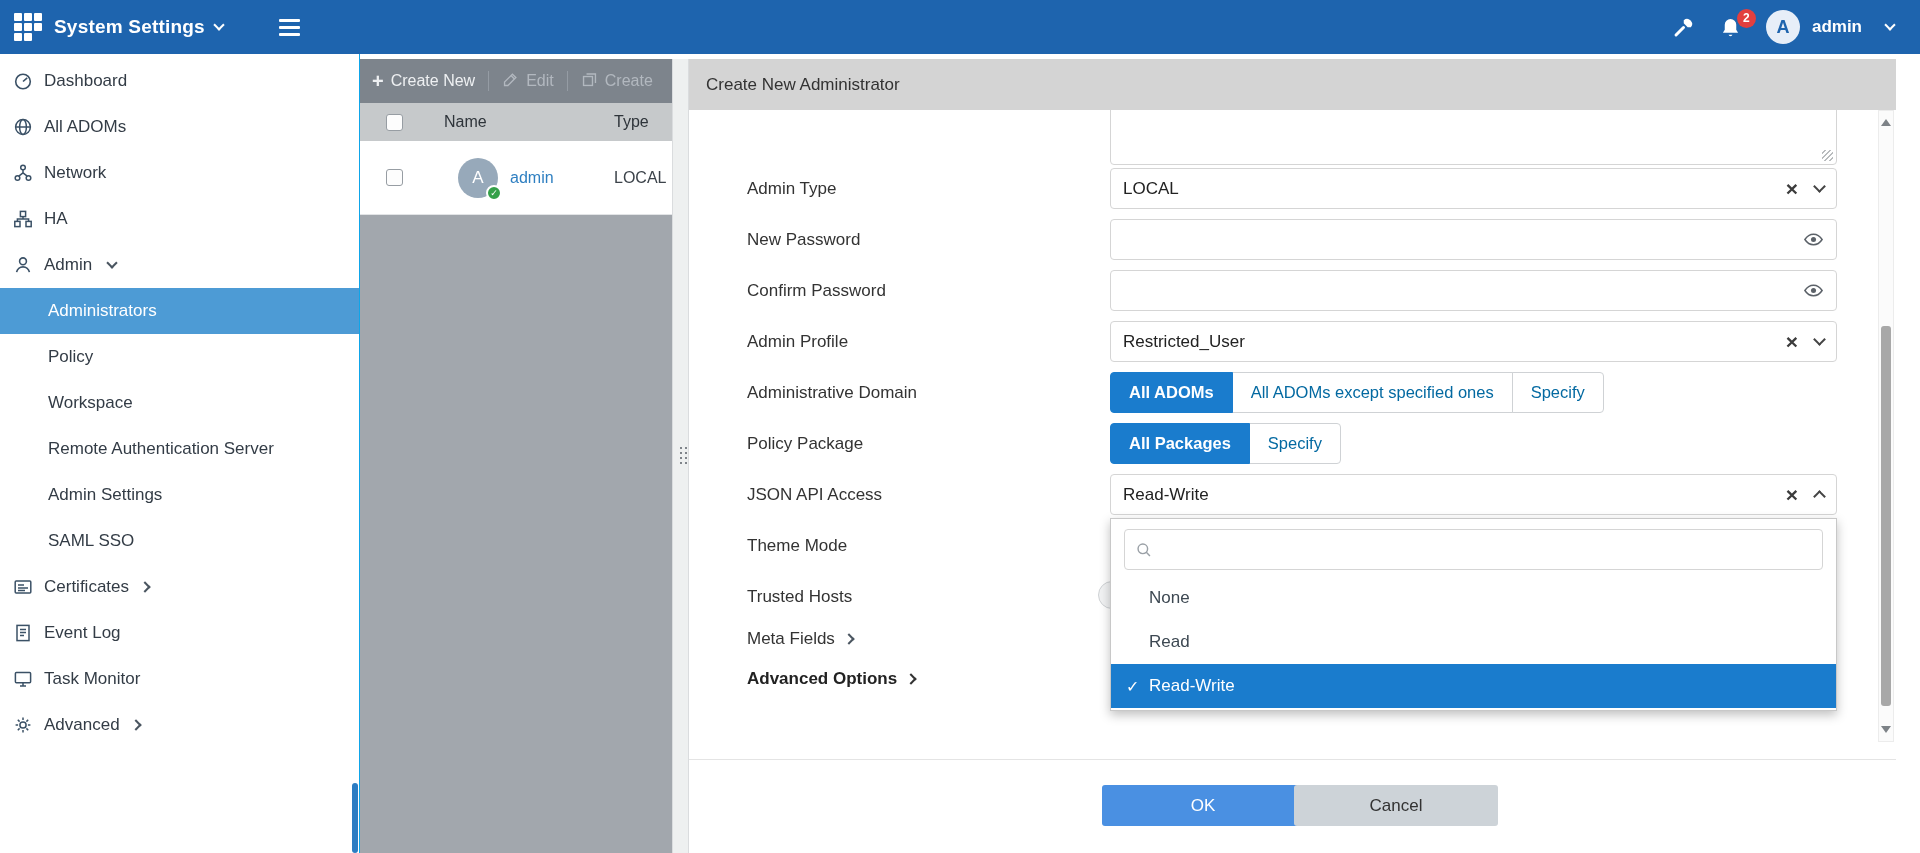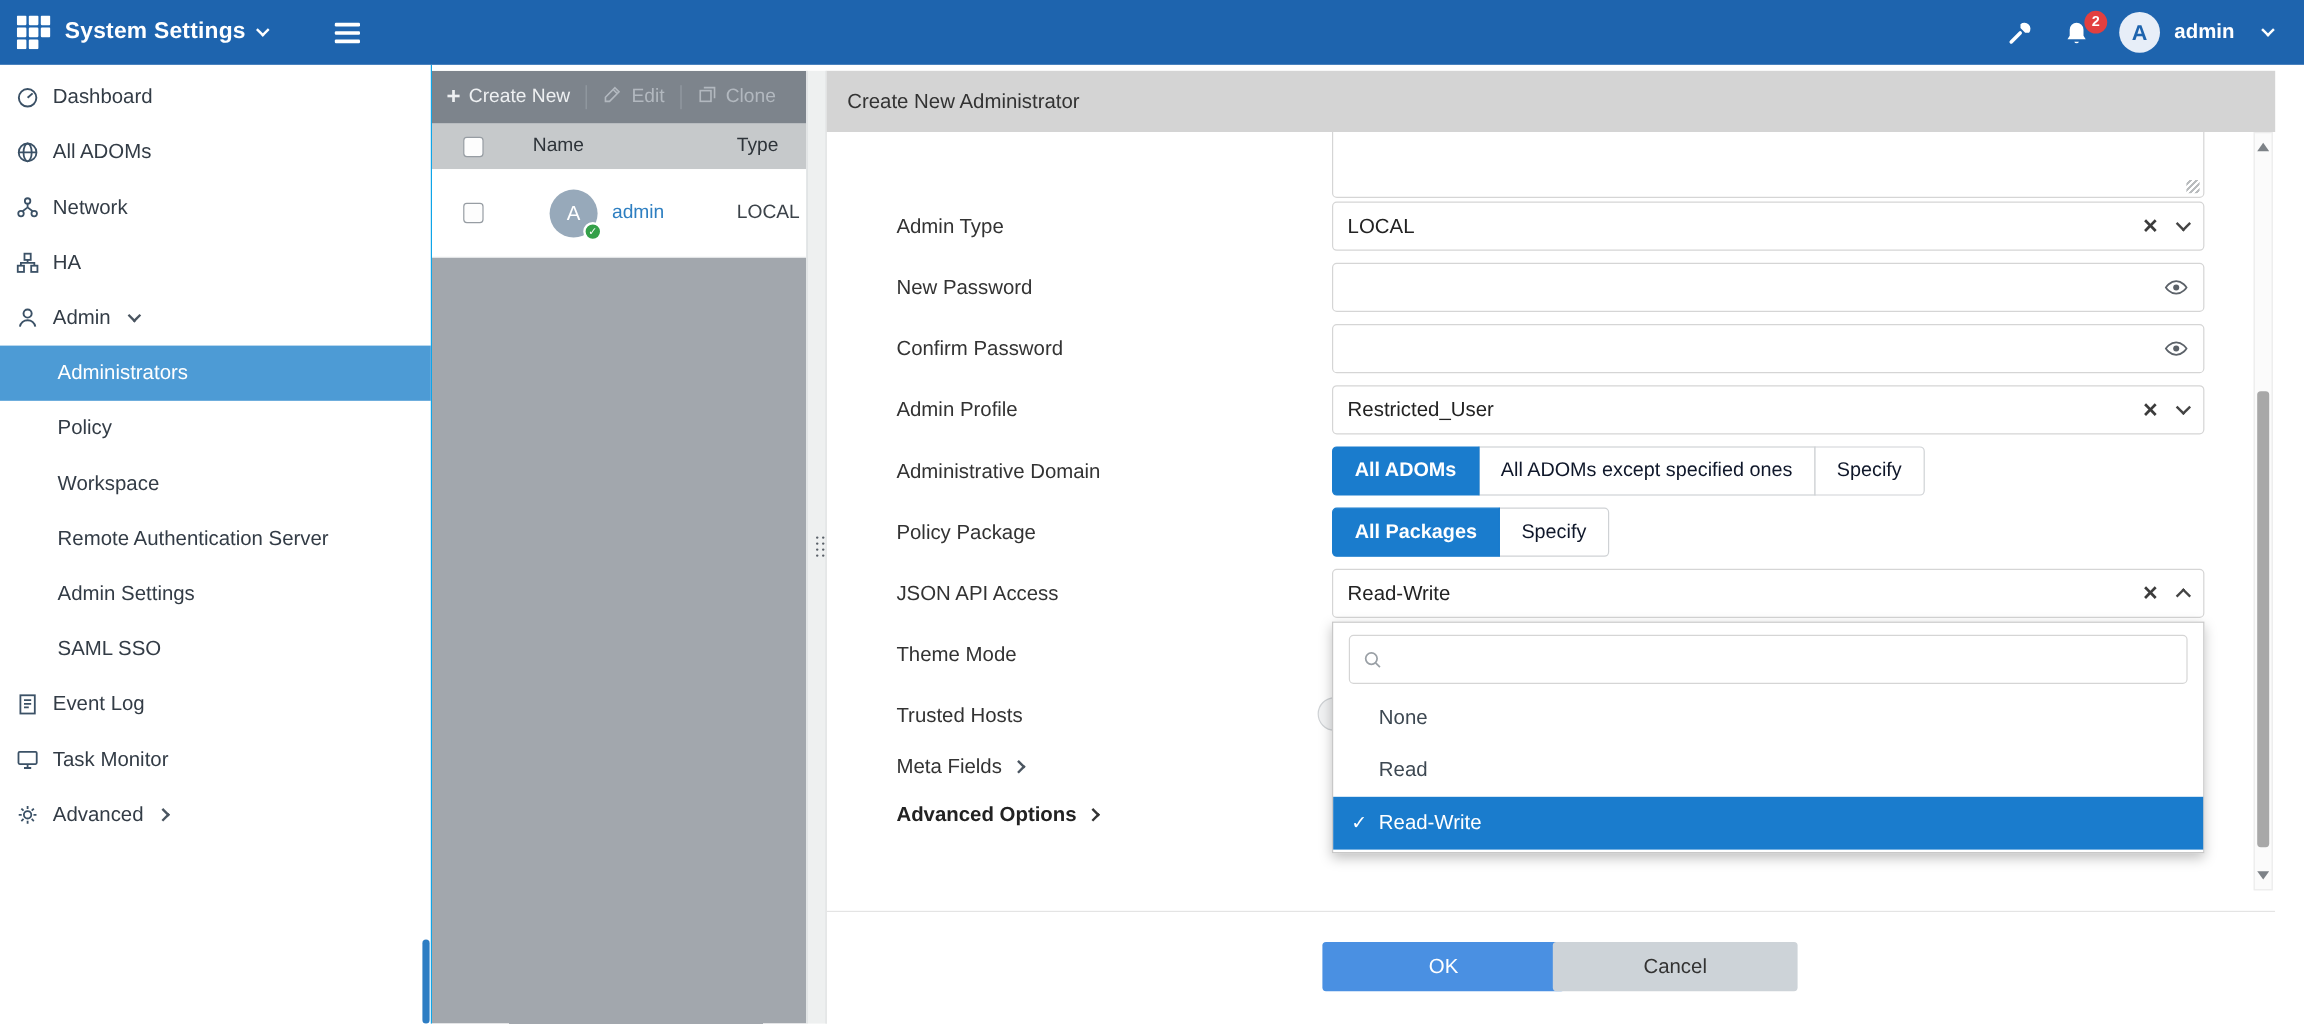--- a/index.html
+++ b/index.html
@@ -65,21 +65,21 @@
   .flabel.bold{font-weight:bold;color:#222}
   .tbox{position:absolute;left:421px;top:0;width:727px;height:41px;border:1px solid #d5d5d5;border-radius:4px;background:#fff;display:flex;align-items:center;padding:0 12px;color:#222}
   .tbox input{border:none;outline:none;flex:1;font-size:17px;font-family:inherit;background:transparent;height:100%}
   .tbox .value{flex:1}
   .combo-icons{margin-left:auto;display:flex;align-items:center;gap:17px;color:#3c3c3c}
   .xicon{font-size:21px;font-weight:bold;line-height:1;cursor:pointer}
   .combo-icons .caret{width:9px;height:9px;cursor:pointer;color:#444}
   .partial-field{position:absolute;left:421px;top:-28px;width:727px;height:83px;border:1px solid #d5d5d5;border-radius:4px;background:#fff}
   .resize-grip{position:absolute;right:3px;bottom:3px;width:11px;height:11px;background:repeating-linear-gradient(135deg,transparent 0 2px,#b9bcbe 2px 3.5px)}
   .seg{position:absolute;left:421px;top:0;display:flex;height:41px;font-size:16.5px}
-  .seg-btn{display:flex;align-items:center;padding:0 18px;border:1px solid #cfd2d5;background:#fff;color:#0f172a;margin-left:-1px;cursor:pointer;white-space:nowrap}
+  .seg-btn{display:flex;align-items:center;padding:0 18px;border:1px solid #cfd2d5;background:#fff;color:#0369a1;margin-left:-1px;cursor:pointer;white-space:nowrap}
   .seg-btn:first-child{margin-left:0;border-radius:4px 0 0 4px}
   .seg-btn:last-child{border-radius:0 4px 4px 0}
   .seg-btn.on{background:#1a7ccd;border-color:#1a7ccd;color:#fff;font-weight:bold;position:relative;z-index:1}
   .toggle-sliver{position:absolute;left:409px;top:471px;width:22px;height:28px;border:1px solid #cfd2d5;border-radius:14px 0 0 14px;background:#f1f2f3;z-index:1}
   .dd-panel{position:absolute;left:421px;top:408px;width:727px;background:#fff;border:1px solid #c8c8c8;box-shadow:0 4px 10px rgba(0,0,0,.25);z-index:5;padding-bottom:2px}
   .dd-search{margin:10px 13px 6px;height:41px;border:1px solid #d5d5d5;border-radius:4px;display:flex;align-items:center;padding:0 10px;gap:8px}
   .dd-search input{border:none;outline:none;flex:1;font-size:16px;font-family:inherit}
   .dd-opt{height:44px;display:flex;align-items:center;padding-left:38px;color:#3d4852;cursor:pointer;position:relative}
   .dd-opt.on{background:#1a7ccd;color:#fff}
   .dd-check{position:absolute;left:15px;font-size:16px}
@@ -207,20 +207,30 @@
     </div>
     <div class="nav-item sub">
       <span>Admin Settings</span>
     </div>
     <div class="nav-item sub">
       <span>SAML SSO</span>
     </div>
     <div class="nav-item">
       <span class="nav-icon">
           <svg width="20" height="20" viewBox="0 0 20 20" fill="none" stroke="currentColor" stroke-width="1.5">
+            <rect x="2.2" y="4" width="15.6" height="12" rx="1"></rect>
+            <path d="M5 8h6M5 11h10M5 13.5h7"></path>
+          </svg>
+        </span>
+      <span>Certificates</span>
+      <span class="caret right nav-caret"></span>
+    </div>
+    <div class="nav-item">
+      <span class="nav-icon">
+          <svg width="20" height="20" viewBox="0 0 20 20" fill="none" stroke="currentColor" stroke-width="1.5">
             <rect x="4" y="2.4" width="12" height="15.2"></rect>
             <path d="M7 6.5h6M7 9.5h6M7 12.5h4"></path>
           </svg>
         </span>
       <span>Event Log</span>
     </div>
     <div class="nav-item">
       <span class="nav-icon">
           <svg width="20" height="20" viewBox="0 0 20 20" fill="none" stroke="currentColor" stroke-width="1.5">
             <rect x="2.4" y="3.5" width="15.2" height="10.2" rx="1"></rect>
@@ -255,21 +265,21 @@
               <path d="M10.6 5.4l4 4"></path>
             </svg></span>
         <span>Edit</span>
       </span>
       <span class="tool-sep"></span>
       <span class="tool-btn disabled">
         <span><svg width="17" height="17" viewBox="0 0 20 20" fill="none" stroke="currentColor" stroke-width="1.6">
               <rect x="3" y="6.5" width="10.5" height="10.5"></rect>
               <path d="M6.5 3.5H17V14"></path>
             </svg></span>
-        <span>Clone</span>
+        <span>Create</span>
       </span>
     </div>
     <div class="lp-header">
       <span class="col-check">
           <span class="checkbox"></span>
         </span>
       <span class="col-name">Name</span>
       <span class="col-type">Type</span>
     </div>
     <div class="lp-row">

